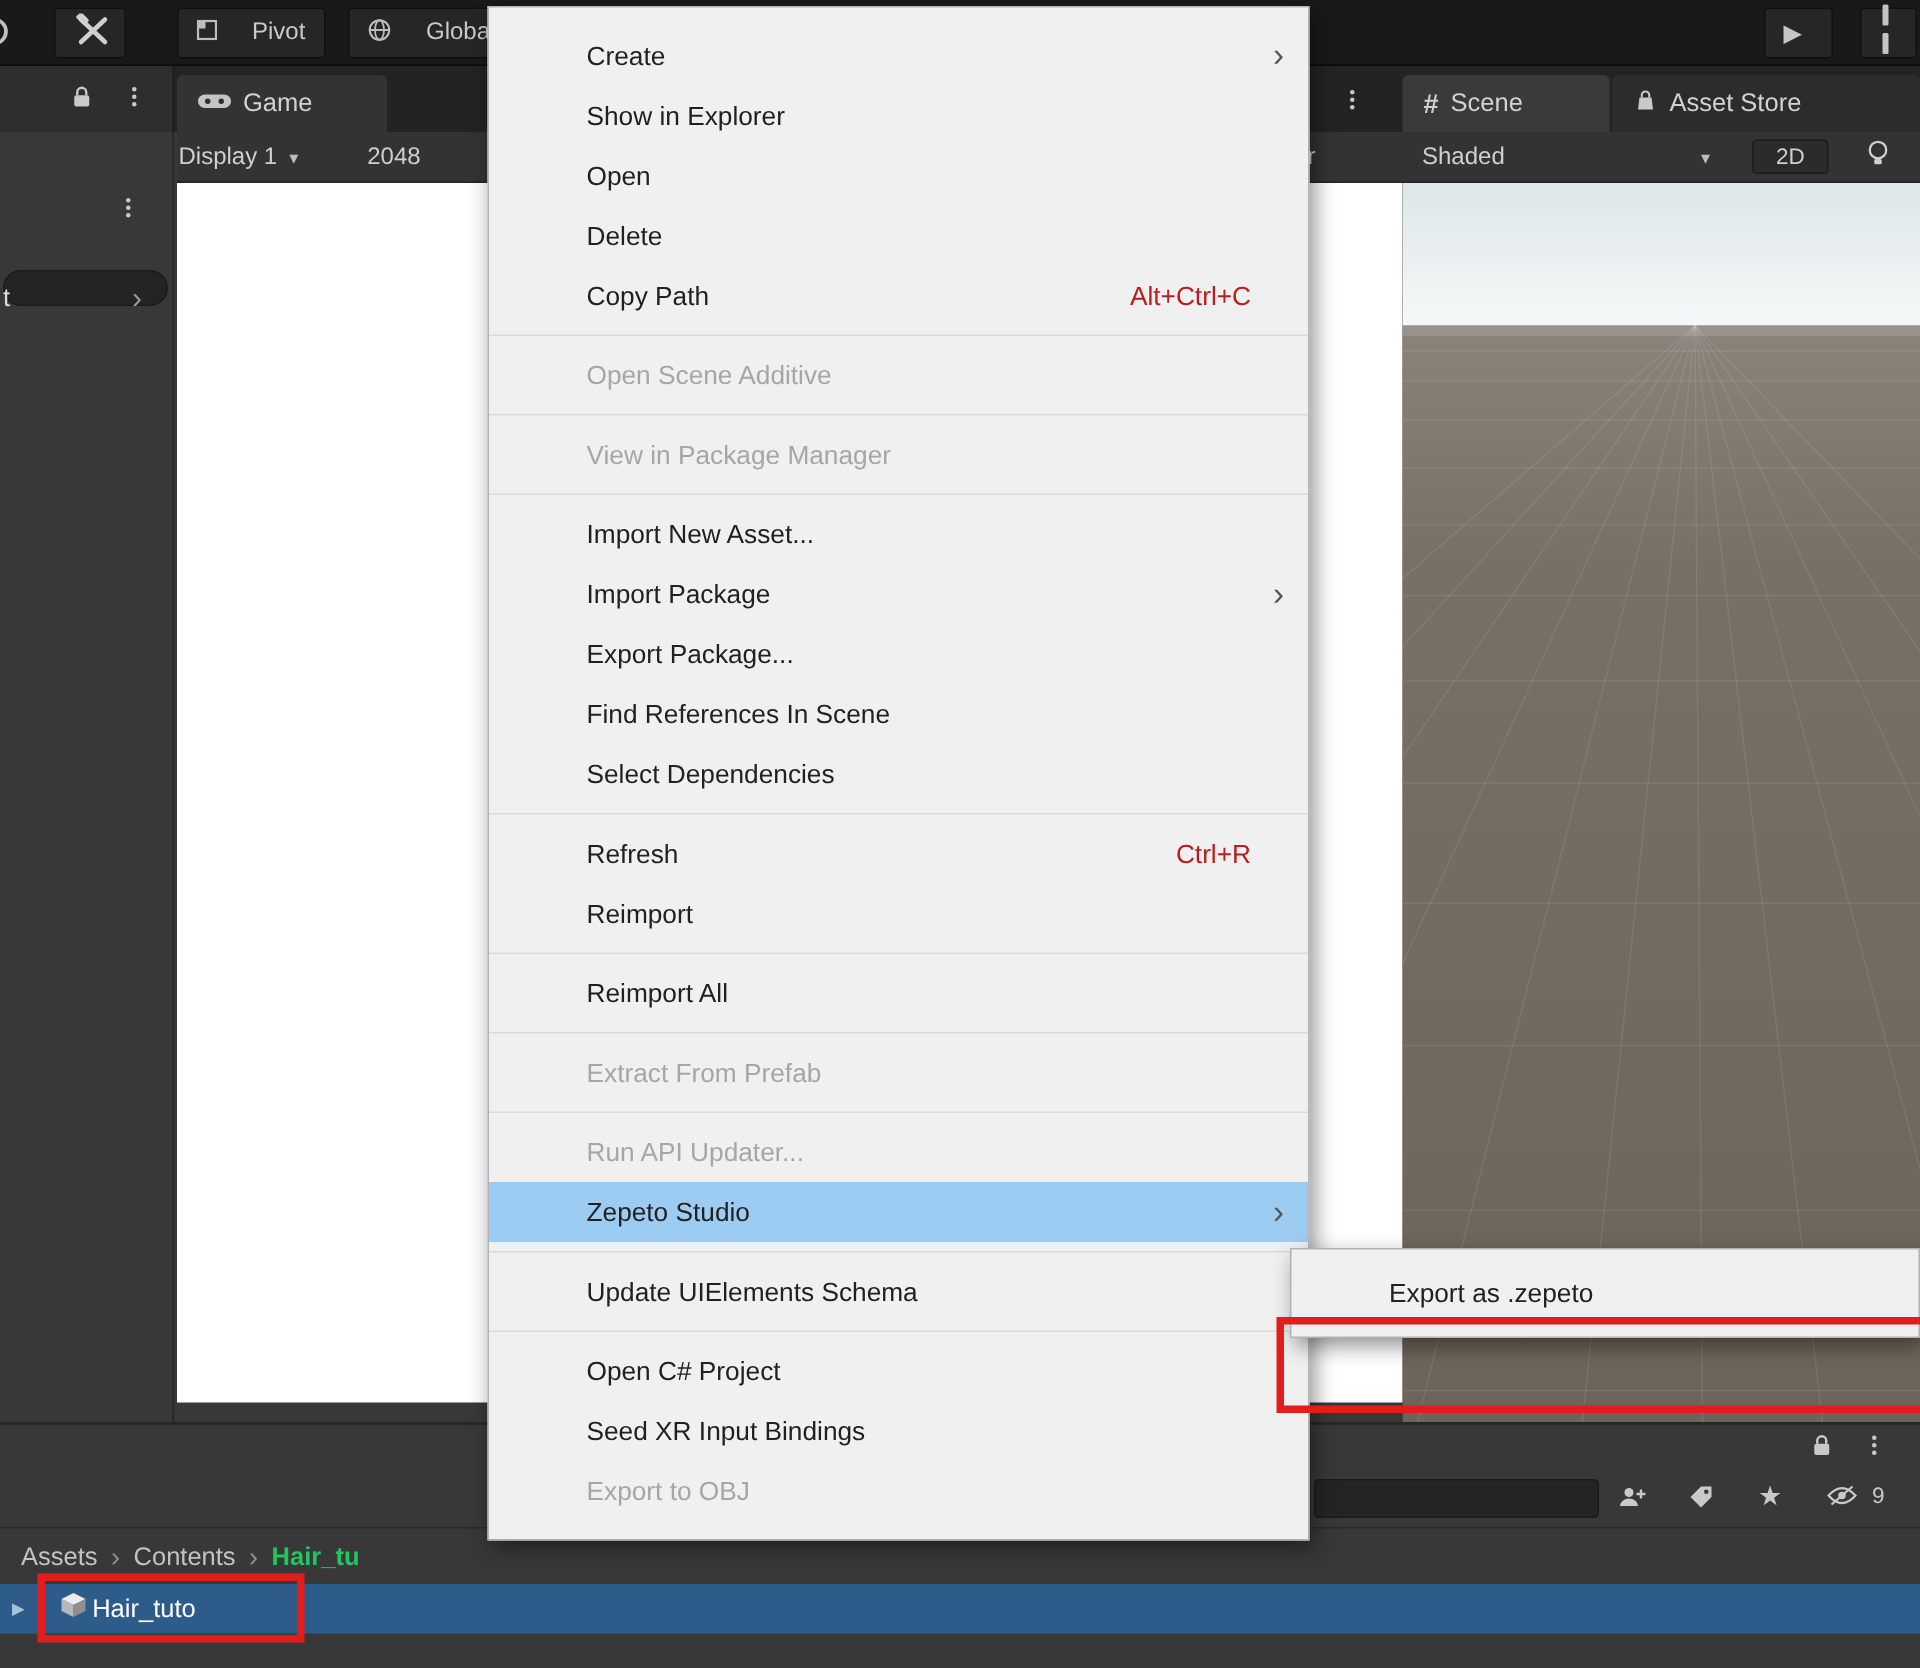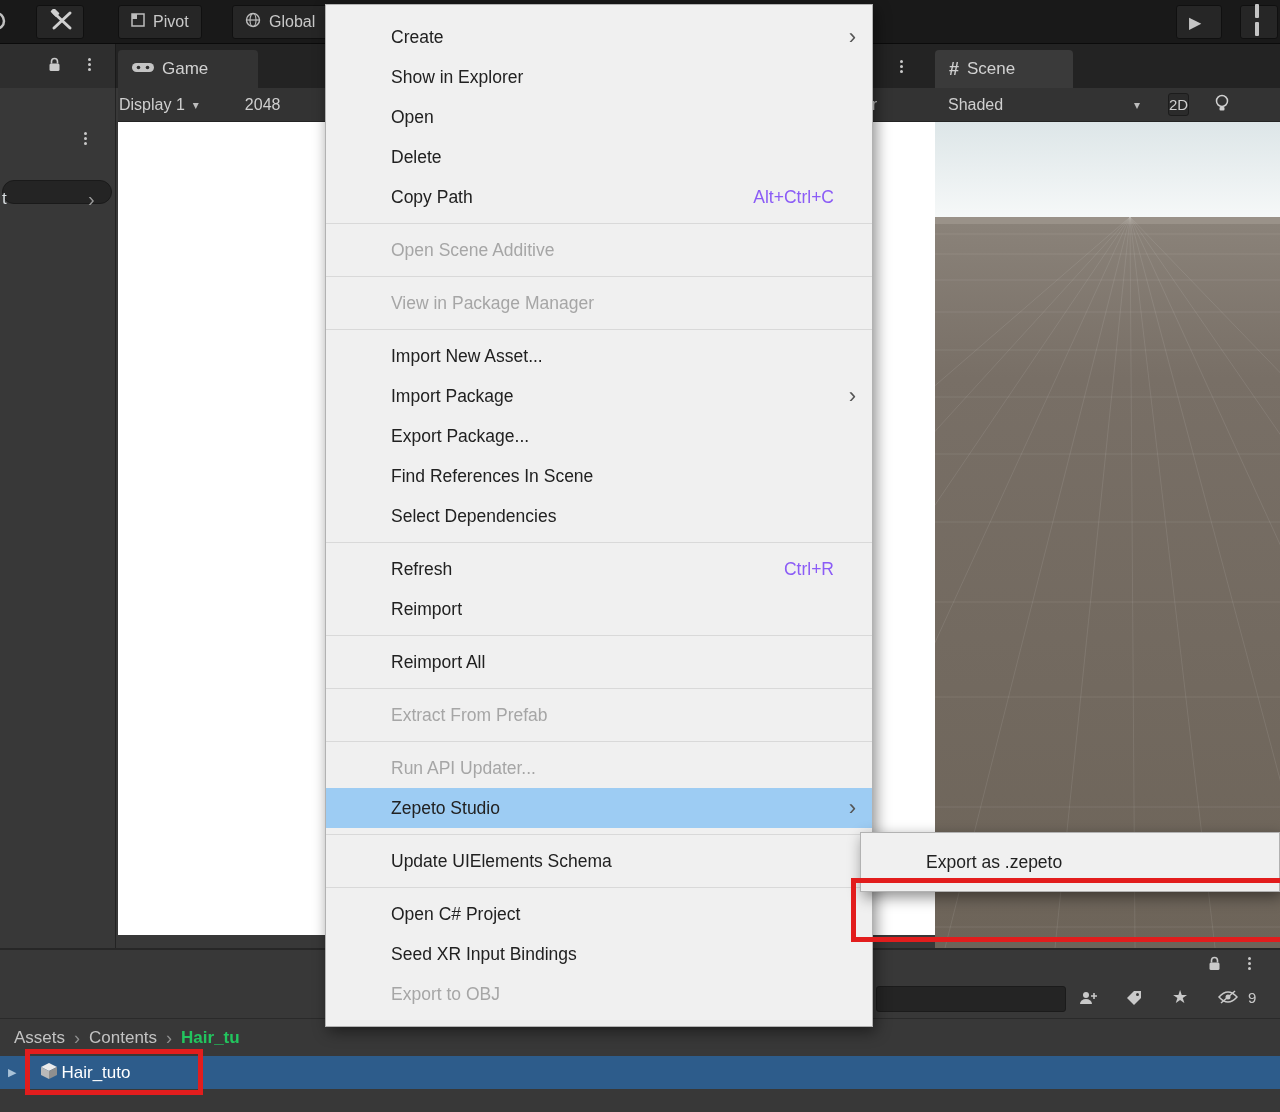--- a/index.html
+++ b/index.html
@@ -1,34 +1,34 @@
 <!DOCTYPE html>
 <html><head>
 <meta charset="utf-8">
 <style>
 *{margin:0;padding:0;box-sizing:border-box}
 html,body{background:#101010}
 .root{position:relative;width:1280px;height:1112px;overflow:hidden;background:#383838;font-family:"Liberation Sans",sans-serif;color:#c9c9c9}
 .abs{position:absolute}
 
 .top-toolbar{left:0;top:0;width:1280px;height:44px;background:#191919;border-bottom:1px solid #0b0b0b}
-.tb-btn{position:absolute;top:5px;height:34px;background:#262626;border:1px solid #101010;border-radius:3px;color:#c9c9c9;font-size:16px;display:flex;align-items:center;gap:8px;padding:0 12px}
+.tb-btn{position:absolute;top:5px;height:34px;background:#262626;border:1px solid #101010;border-radius:3px;color:#c9c9c9;font-size:16px;display:flex;align-items:center;gap:23px;padding:0 12px}
 .glyph{color:#c6c6c6}
 .pause-bars i{display:inline-block;width:4px;height:14px;background:#c4c4c4;margin:0 2px;border-radius:1px}
 .kebab{display:inline-block}
 .kebab i{display:block;width:3px;height:3px;border-radius:50%;background:#c9c9c9;margin:2px 0}
 
 .tab-row{left:0;top:44px;width:1280px;height:44px;background:#232323}
 .left-head{left:0;top:44px;width:116px;height:44px;background:#2e2e2e;border-right:1px solid #1a1a1a}
 .tab{position:absolute;top:50px;height:38px;display:flex;align-items:center;gap:8px;padding:0 14px;font-size:17px;color:#d2d2d2;border-radius:4px 4px 0 0}
 
 .panel-toolbar{position:absolute;height:34px;background:#333;border-bottom:1px solid #242424;display:flex;align-items:center;font-size:16px;color:#cfcfcf}
 .dropdown{display:flex;align-items:center;gap:8px;cursor:default}
 .caret{font-size:12px;color:#bdbdbd}
-.btn-2d{background:#2b2b2b;border:1px solid #1c1c1c;border-radius:3px;padding:2px 0;font-size:15px;color:#cfcfcf}
+.btn-2d{background:#2b2b2b;border:1px solid #1c1c1c;border-radius:3px;padding:2px 15px;font-size:15px;color:#cfcfcf}
 
 .hier{left:0;top:88px;width:116px;height:860px;background:#383838;border-right:1px solid #232323}
 .mini-search{position:absolute;left:2px;top:92px;width:110px;height:24px;background:#242424;border:1px solid #1a1a1a;border-radius:12px}
 
 .game-canvas{left:118px;top:122px;width:817px;height:813px;background:#fff}
 
 .project{left:0;top:948px;width:1280px;height:164px;background:#383838;border-top:2px solid #272727}
 .search-box{position:absolute;left:876px;top:986px;width:190px;height:26px;background:#242424;border:1px solid #1b1b1b;border-radius:3px;color:#ccc;font-size:14px;padding:0 8px;font-family:"Liberation Sans",sans-serif}
 .breadcrumb{position:absolute;left:14px;top:1022px;height:32px;display:flex;align-items:center;gap:9px;font-size:17px;color:#c2c2c2}
 .bc-sep{color:#8f8f8f;font-size:18px}
@@ -38,21 +38,21 @@
 .sel-row .cube{margin-left:24px}
 .sel-row .lbl{margin-left:3px;font-size:17px;color:#fff}
 
 .menu{position:absolute;background:#f0f0f0;border:1px solid #b2b2b2;box-shadow:3px 5px 14px rgba(0,0,0,.45);padding:12px 0;z-index:10}
 #context-menu{left:325px;top:4px;width:548px}
 #zepeto-submenu{left:860px;top:832px;width:420px;z-index:11;padding:6px 0}
 .menu-item{position:relative;height:40px;line-height:40px;padding:0 40px 0 65px;font-size:17.5px;color:#212121;white-space:nowrap}
 #zepeto-submenu .menu-item{height:46px;line-height:46px;}
 .menu-item.hl{background:#9dccf3}
 .menu-item.disabled{color:#a6a6a6}
-.ms{position:absolute;right:38px;top:0;color:#8b5cf6}
+.ms{position:absolute;right:38px;top:0;color:#b91c1c}
 .ma{position:absolute;right:16px;top:0;font-size:22px;color:#555}
 .menu-sep{height:1px;background:#d9d9d9;margin:6px 0}
 
 .ann{position:absolute;border:5px solid #e21d1d;z-index:30;pointer-events:none}
 #ann-convert{left:851px;top:878px;width:436px;height:64px}
 #ann-hair{left:25px;top:1049px;width:178px;height:46px}
 .small-ic{display:inline-flex;align-items:center;justify-content:center}
 .star{font-size:18px;color:#c9c9c9}
 .hash{font-size:18px;color:#cfcfcf;font-weight:bold}
 </style>
@@ -129,20 +129,29 @@
   </div>
   <span class="abs kebab" style="left:900px;top:58px">
       <i></i>
       <i></i>
       <i></i>
     </span>
 
   <div class="tab" style="left:935px;width:138px;background:#3a3a3a">
     <span class="hash">#</span>
     <span>Scene</span>
+  </div>
+  <div class="tab" style="left:1075px;width:205px;background:#2c2c2c">
+    <span>
+      <svg width="16" height="16" viewBox="0 0 16 16">
+          <path d="M4 6 L12 6 L13 14 L3 14 Z" fill="#c9c9c9"></path>
+          <path d="M5.5 6 V4.5 a2.5 2.5 0 0 1 5 0 V6" fill="none" stroke="#c9c9c9" stroke-width="1.4"></path>
+        </svg>
+    </span>
+    <span>Asset Store</span>
   </div>
 
   <div class="panel-toolbar" style="left:118px;top:88px;width:817px">
     <div class="dropdown" style="margin-left:1px">
       <span>Display 1</span>
       <span class="caret">▾</span>
     </div>
     <span style="margin-left:46px">2048</span>
     <span style="position:absolute;right:58px">ze Or</span>
   </div>

